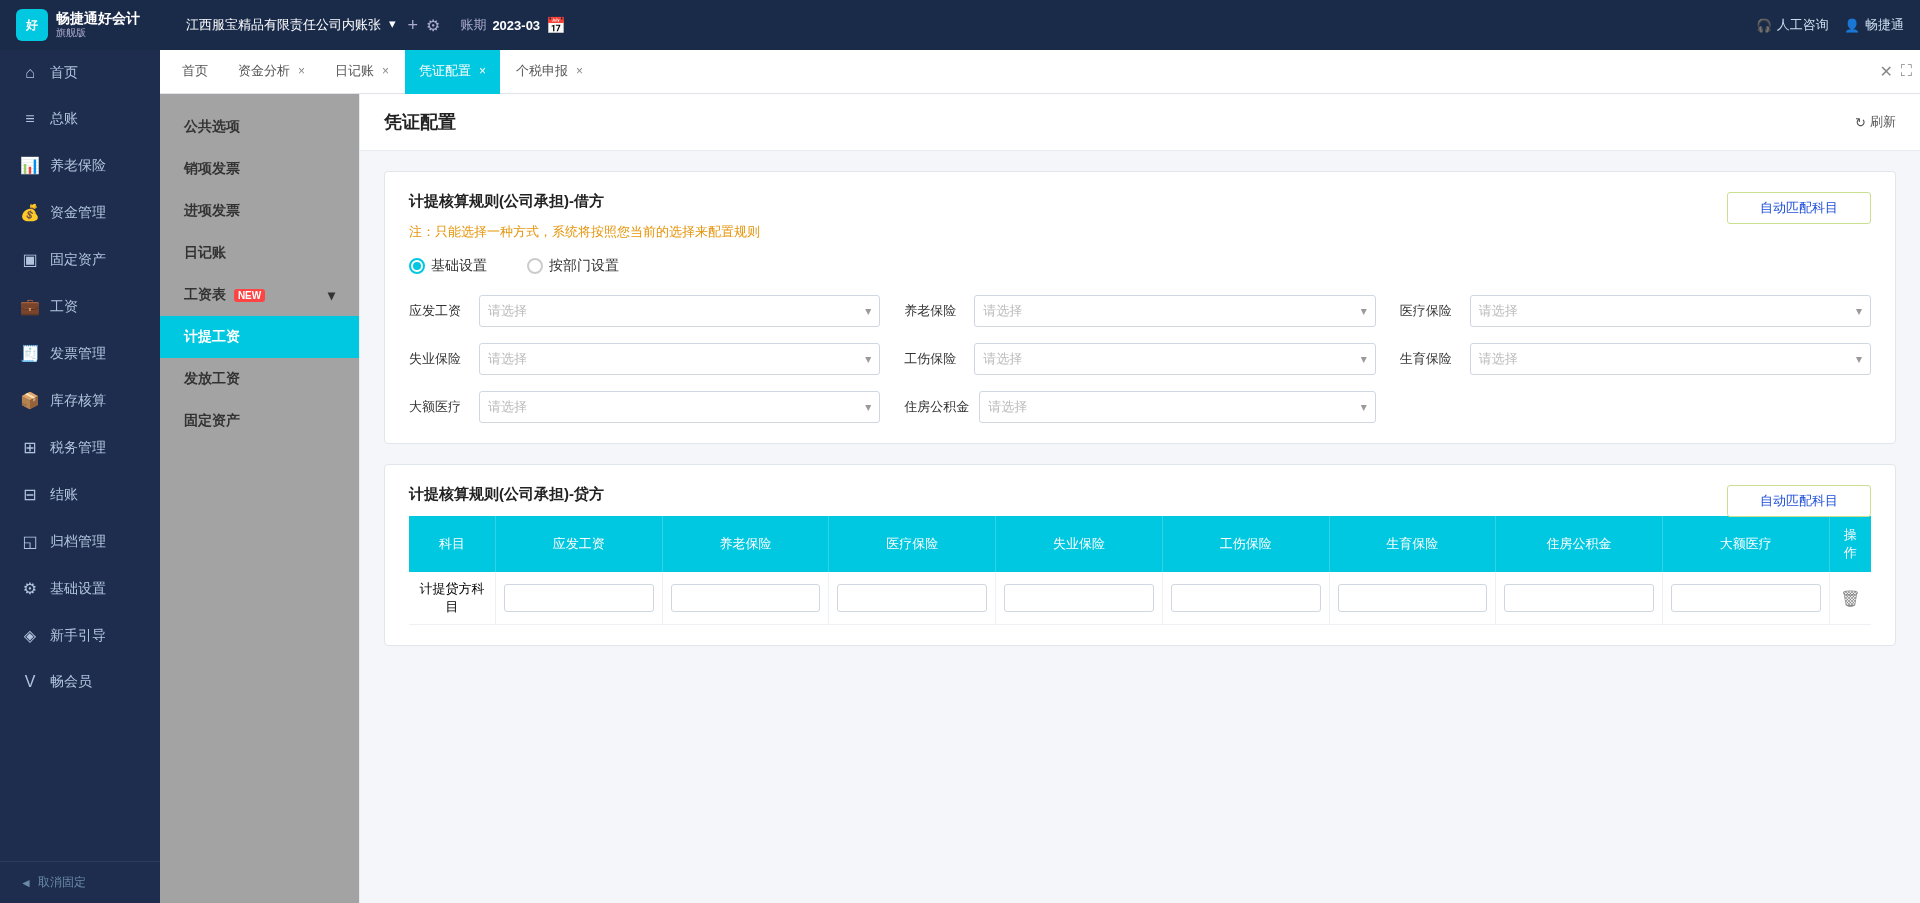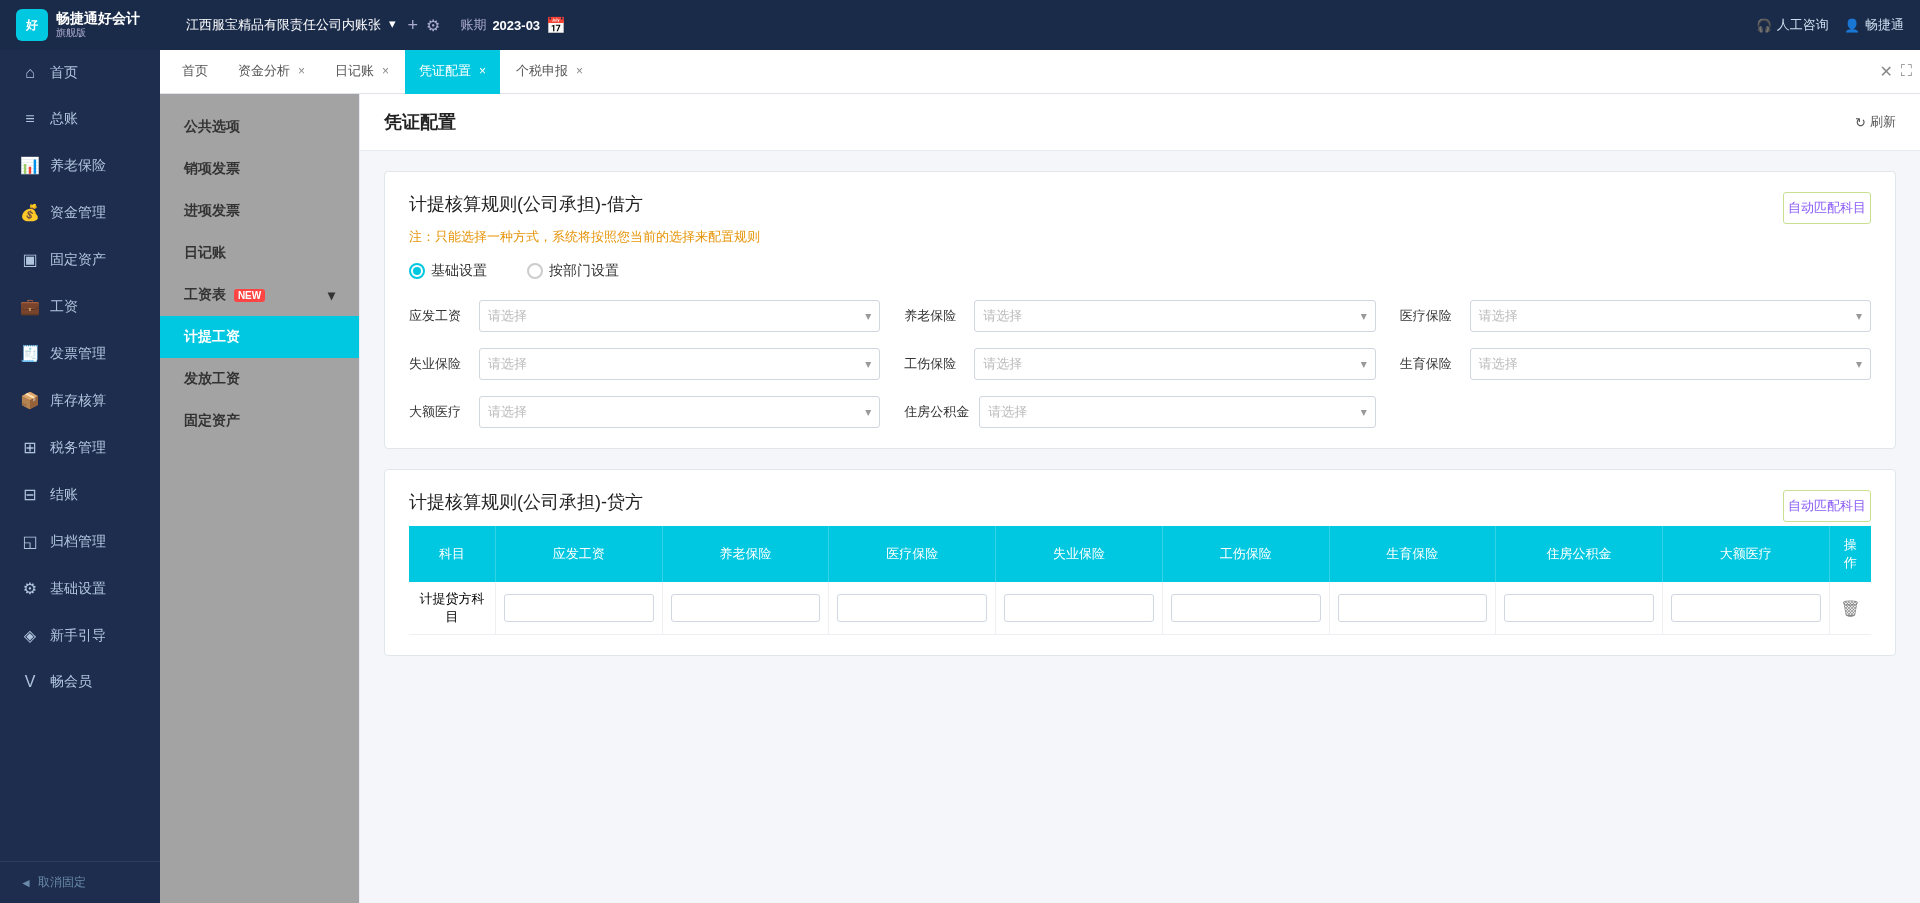--- a/index.html
+++ b/index.html
@@ -188,37 +188,37 @@
     
     .section-box {
       background: #fff;
       border: 1px solid #e0e6ea;
       border-radius: 4px;
       padding: 20px 24px;
       margin-bottom: 20px;
       position: relative;
     }
     .section-title {
-      font-size: 18px;
-      font-weight: normal;
+      font-size: 15px;
+      font-weight: bold;
       color: #222;
       margin-bottom: 12px;
     }
     .section-note {
       color: #e6940a;
       font-size: 13px;
       margin-bottom: 16px;
     }
     .auto-match-btn {
       position: absolute;
       top: 20px; right: 24px;
       background: #fff;
       border: 1px solid #c8e090;
-      color: #8b5cf6;
-      padding: 6px 4px;
+      color: #1d4ed8;
+      padding: 6px 32px;
       border-radius: 3px;
       font-size: 13px;
       cursor: pointer;
     }
 
     
     .radio-group {
       display: flex; gap: 40px;
       margin-bottom: 20px;
     }

